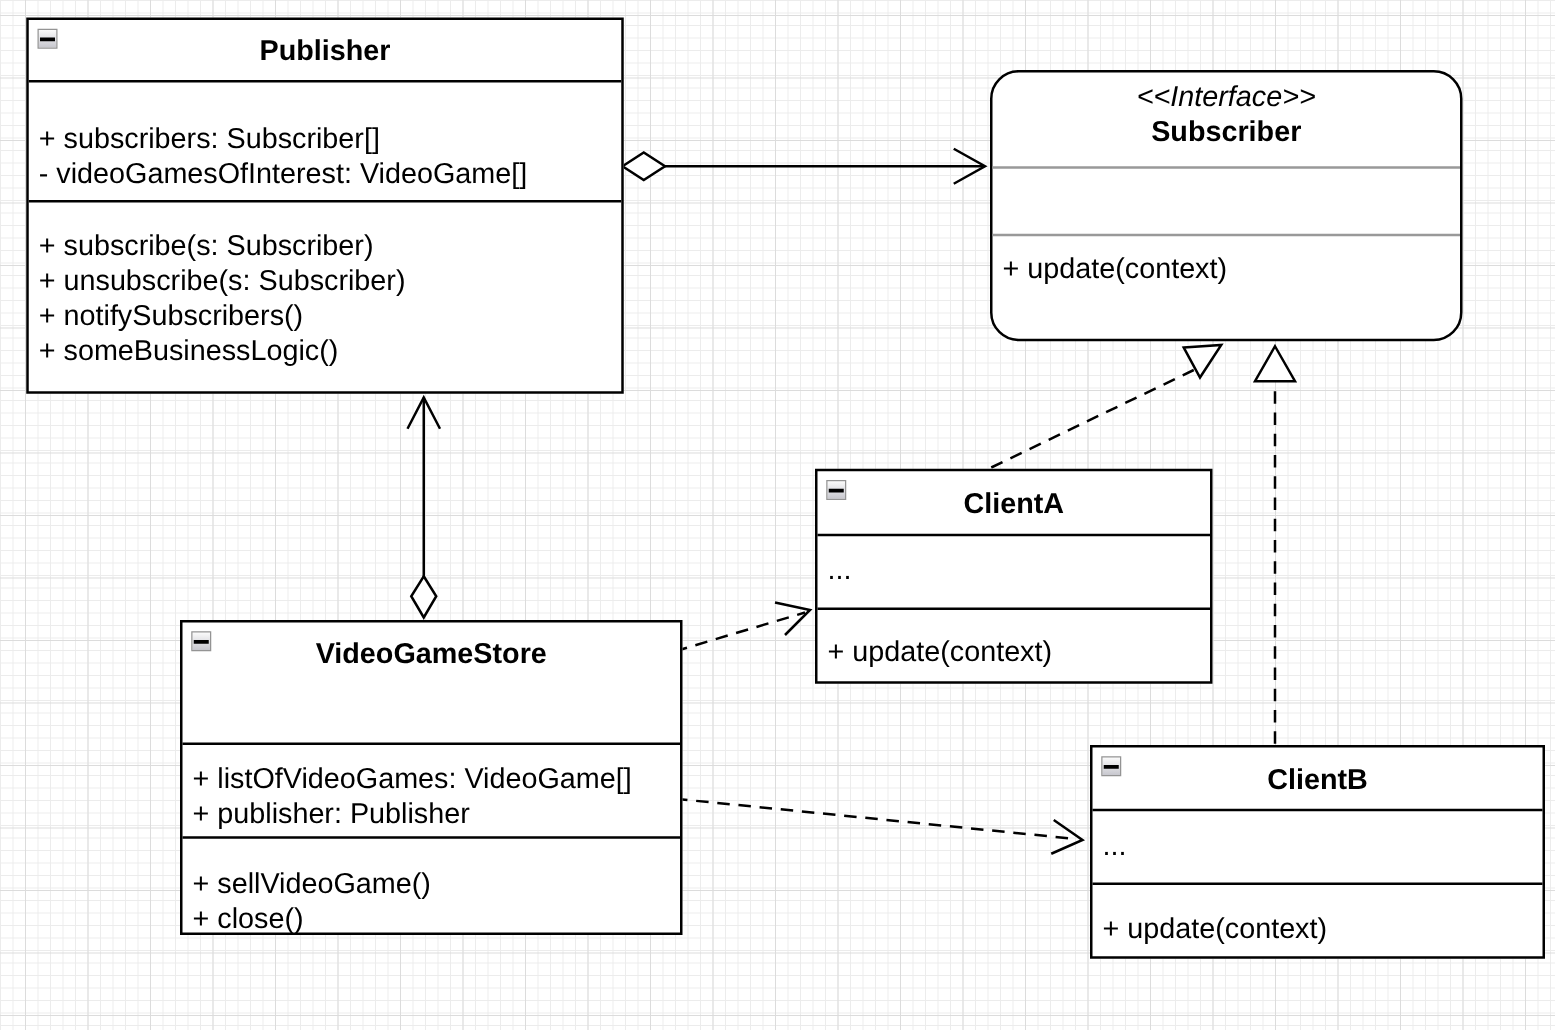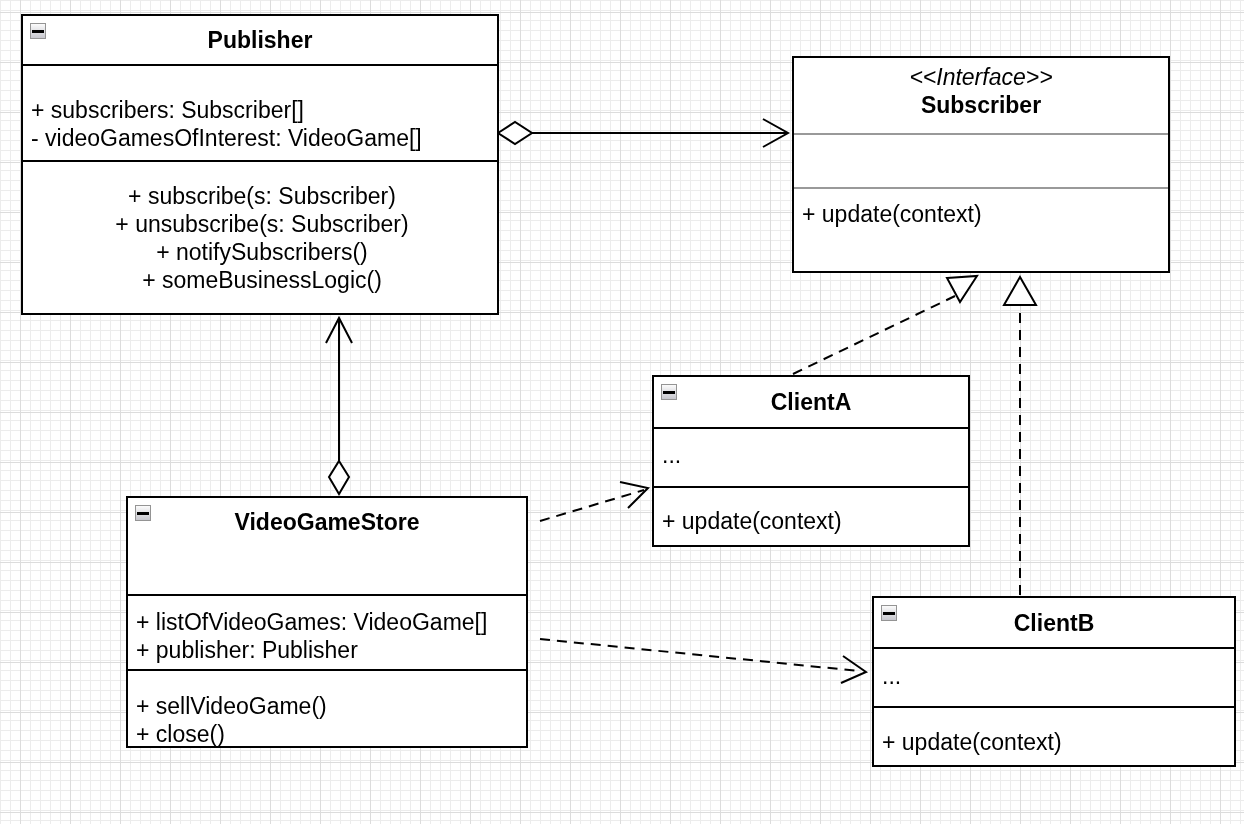--- a/index.html
+++ b/index.html
@@ -76,41 +76,41 @@
     height: 3px;
     background: #000;
   }
   .stereo-line { font-style: italic; font-weight: normal; }
   .name-line  { font-weight: bold; }
 
   
   #box-publisher { left: 21px; top: 14px; width: 478px; height: 301px; }
   #box-publisher .title-row { height: 48px; }
   #box-publisher .attrs   { height: 96px; padding-top: 30px; }
-  #box-publisher .methods { height: 151px; padding-top: 20px; text-align: center; }
-
-  
-  #box-subscriber { left: 792px; top: 56px; width: 378px; height: 217px; }
+  #box-publisher .methods { height: 151px; padding-top: 20px; }
+
+  
+  #box-subscriber { left: 792px; top: 56px; width: 378px; height: 217px; border-radius: 23px; }
   #box-subscriber .title-row {
     height: 75px;
     flex-direction: column;
     justify-content: flex-start;
     padding-top: 5px;
   }
   #box-subscriber .attrs   { height: 54px; }
   #box-subscriber .methods { height: 84px; padding-top: 11px; }
 
   
   #box-clienta { left: 652px; top: 375px; width: 318px; height: 172px; }
   #box-clienta .title-row { height: 50px; }
   #box-clienta .attrs   { height: 59px; padding-top: 12px; }
   #box-clienta .methods { height: 59px; padding-top: 19px; }
 
   
-  #box-videogamestore { left: 126px; top: 496px; width: 402px; height: 252px; }
+  #box-videogamestore { left: 144px; top: 496px; width: 402px; height: 252px; }
   #box-videogamestore .title-row { height: 48px; }
   #box-videogamestore .attrs   { height: 75px; padding-top: 12px; margin-top: 48px; }
   #box-videogamestore .methods { height: 125px; padding-top: 21px; }
 
   
   #box-clientb { left: 872px; top: 596px; width: 364px; height: 171px; }
   #box-clientb .title-row { height: 49px; }
   #box-clientb .attrs   { height: 59px; padding-top: 13px; }
   #box-clientb .methods { height: 59px; padding-top: 20px; }
 </style>

